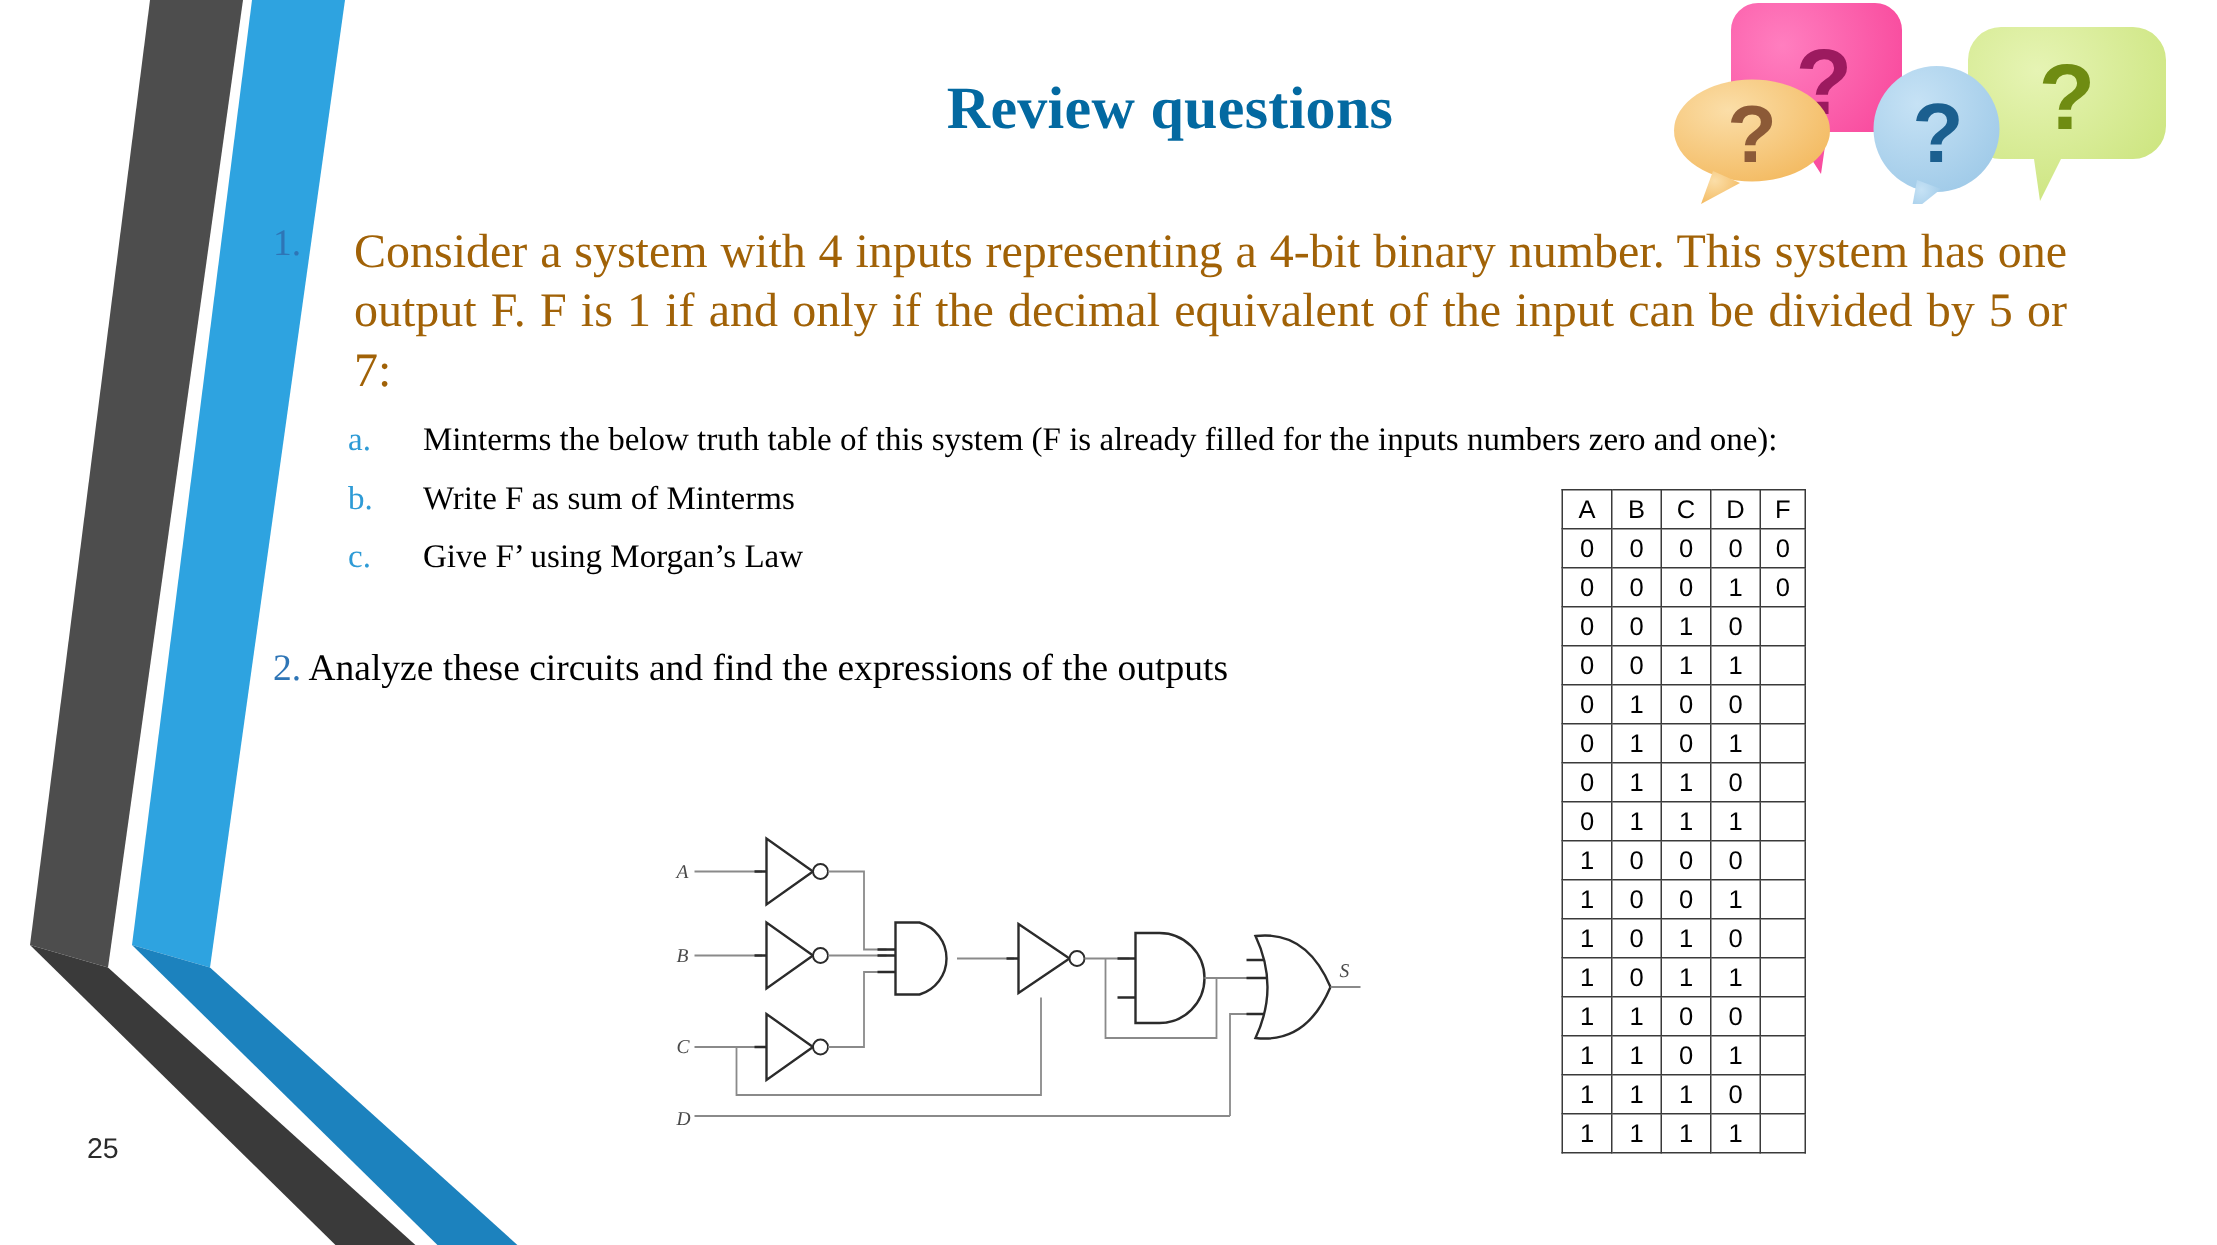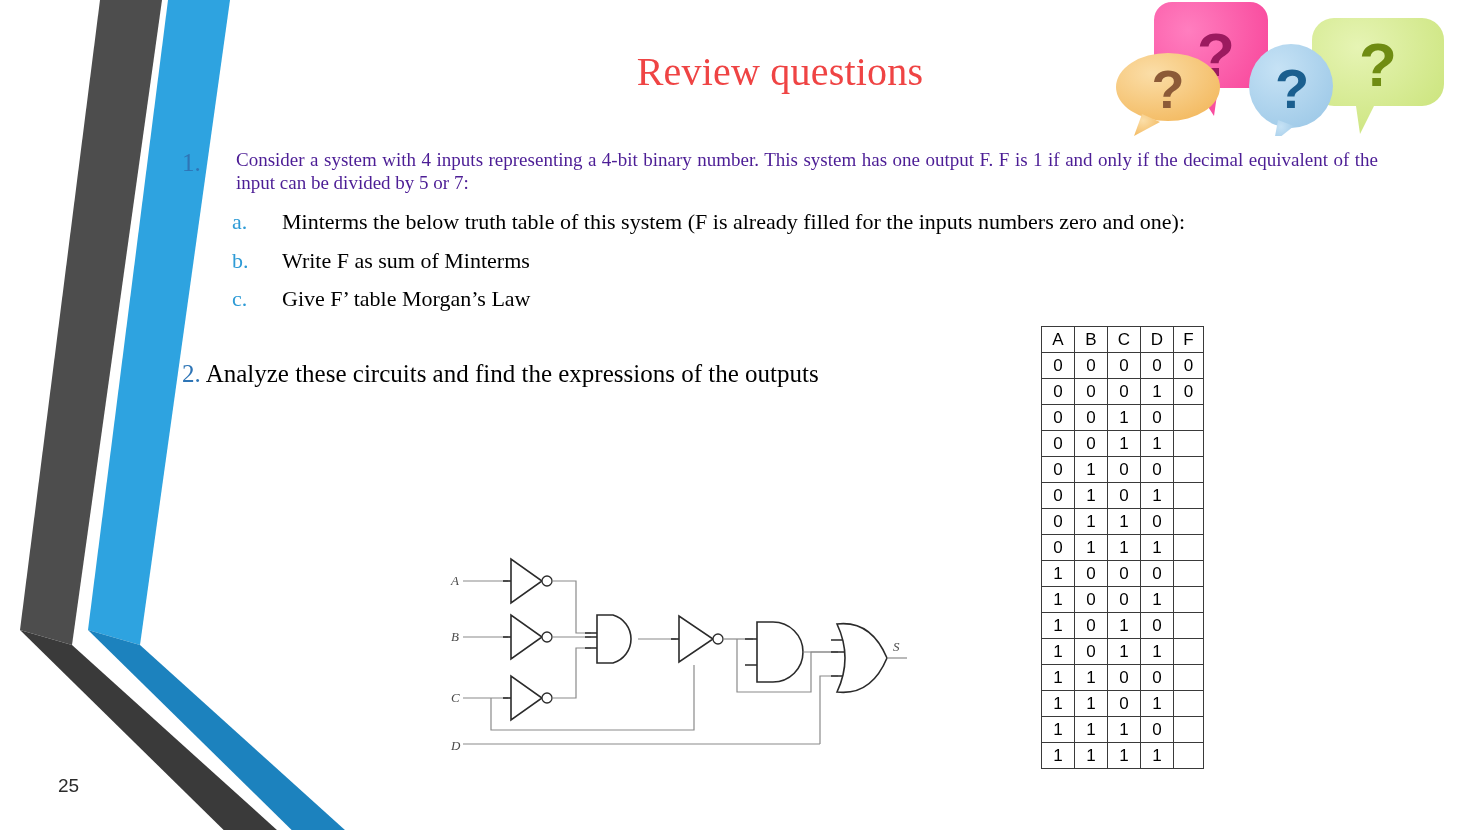--- a/index.html
+++ b/index.html
@@ -38,23 +38,23 @@
   }
 
   
   #title {
     position: absolute;
     left: 180px;
     top: 48px;
     width: 1200px;
     text-align: center;
     font-family: "Liberation Serif", serif;
-    font-weight: normal;
+    font-weight: bold;
     font-size: 40px;
-    color: #ef4444;
+    color: #0369a1;
     letter-spacing: 0.2px;
   }
 
   
   #content {
     position: absolute;
     left: 182px;
     top: 148px;
     width: 1196px;
   }
@@ -65,23 +65,23 @@
   }
   .q1-marker {
     color: #2E75B6;
     font-size: 25px;
     line-height: 1.23;
     width: 54px;
     flex: none;
   }
   .q1-text {
     flex: 1;
-    font-size: 19px;
+    font-size: 32px;
     line-height: 1.23;
-    color: #4c1d95;
+    color: #a16207;
     text-align: justify;
     text-justify: inter-word;
   }
 
   .sub-list {
     margin-top: 14px;
     padding-left: 50px;
   }
   .sub-row {
     display: flex;
@@ -174,21 +174,21 @@
   .bubble-dot {
     stroke: #2b2b2b;
     stroke-width: 1.3;
     fill: #ffffff;
   }
 
   
   #page-number {
     position: absolute;
     left: 58px;
-    top: 775px;
+    top: 756px;
     font-family: "Liberation Sans", sans-serif;
     font-size: 19px;
     color: #2b2b2b;
   }
 </style>
 </head>
 <body>
 
 <div id="slide">
 
@@ -262,21 +262,21 @@
         <div class="sub-text">Minterms the below truth table of this system (F is already filled for the inputs numbers zero and one):</div>
       </div>
 
       <div class="sub-row narrow">
         <div class="sub-marker">b.</div>
         <div class="sub-text nojust">Write F as sum of Minterms</div>
       </div>
 
       <div class="sub-row narrow">
         <div class="sub-marker">c.</div>
-        <div class="sub-text nojust">Give F’ table Morgan’s Law</div>
+        <div class="sub-text nojust">Give F’ using Morgan’s Law</div>
       </div>
 
     </div>
 
     <div id="q2-row">
       <span id="q2-marker">2.</span>
       <span id="q2-text">Analyze these circuits and find the expressions of the outputs</span>
     </div>
 
   </div>

